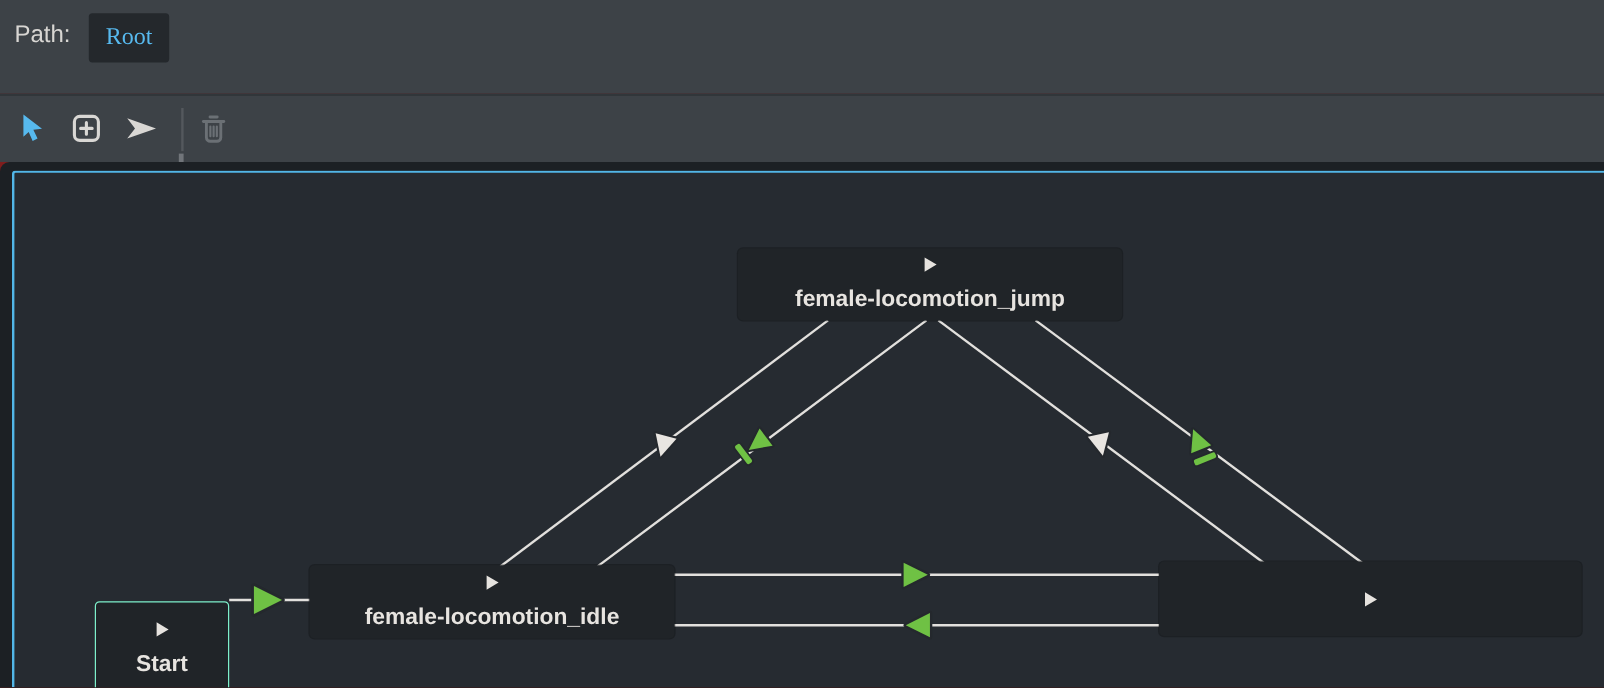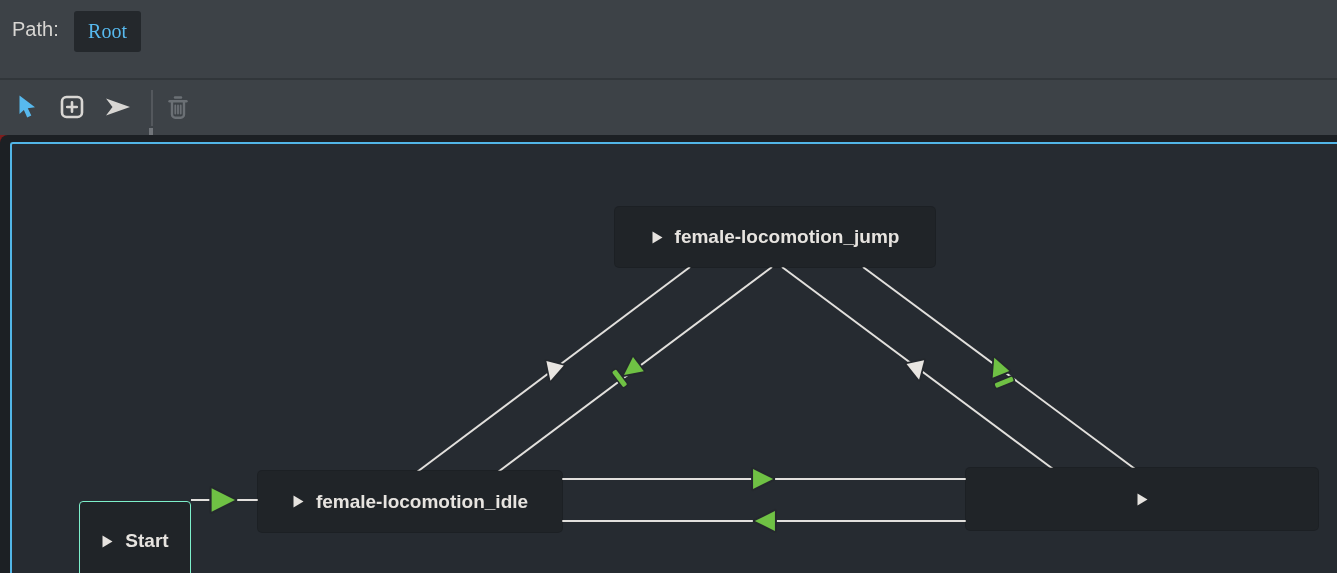--- a/index.html
+++ b/index.html
@@ -38,21 +38,21 @@
     border-top-left-radius:3px; box-sizing:border-box;
   }
   svg.links { position:absolute; left:0; top:0; width:1337px; height:573px; z-index:2; pointer-events:none; }
   .nodes-layer { position:absolute; inset:0; z-index:3; }
   .node {
     position:absolute; box-sizing:border-box;
     background:#202428; border-radius:4px;
     display:flex; align-items:center; justify-content:center; gap:11px;
     color:#e7e4e0; font-size:19px; font-weight:bold;
     box-shadow:0 0 0 1px rgba(0,0,0,0.25);
-    cursor:pointer; white-space:nowrap;
+    cursor:pointer; white-space:nowrap;flex-direction:column;
   }
   .node.start { border:1px solid #7df0cb; box-shadow:none; }
   .node .play-icon { display:flex; align-items:center; }
 </style>
 </head>
 <body>
 
 <div class="screen">
 
   <div class="path-bar">

